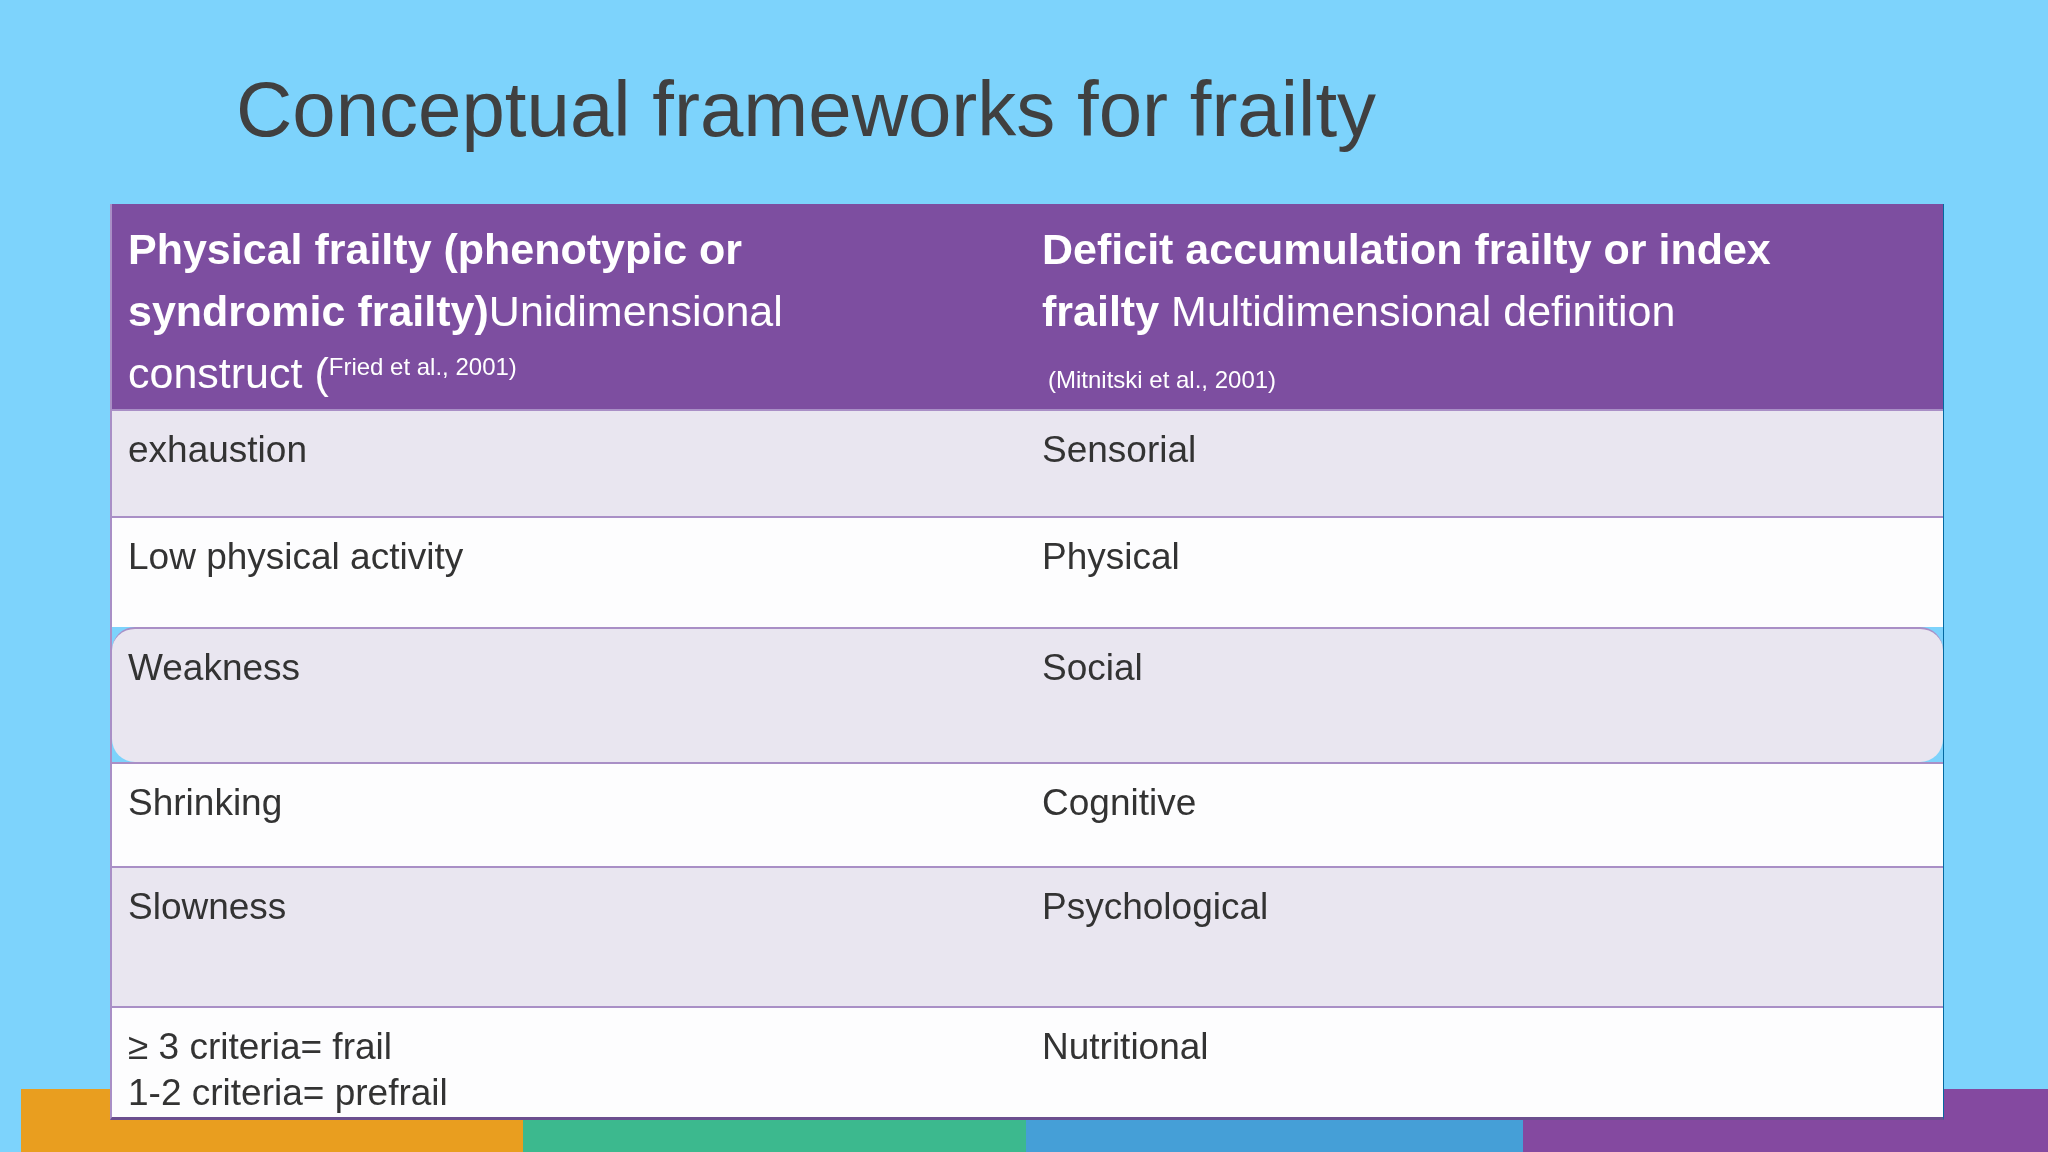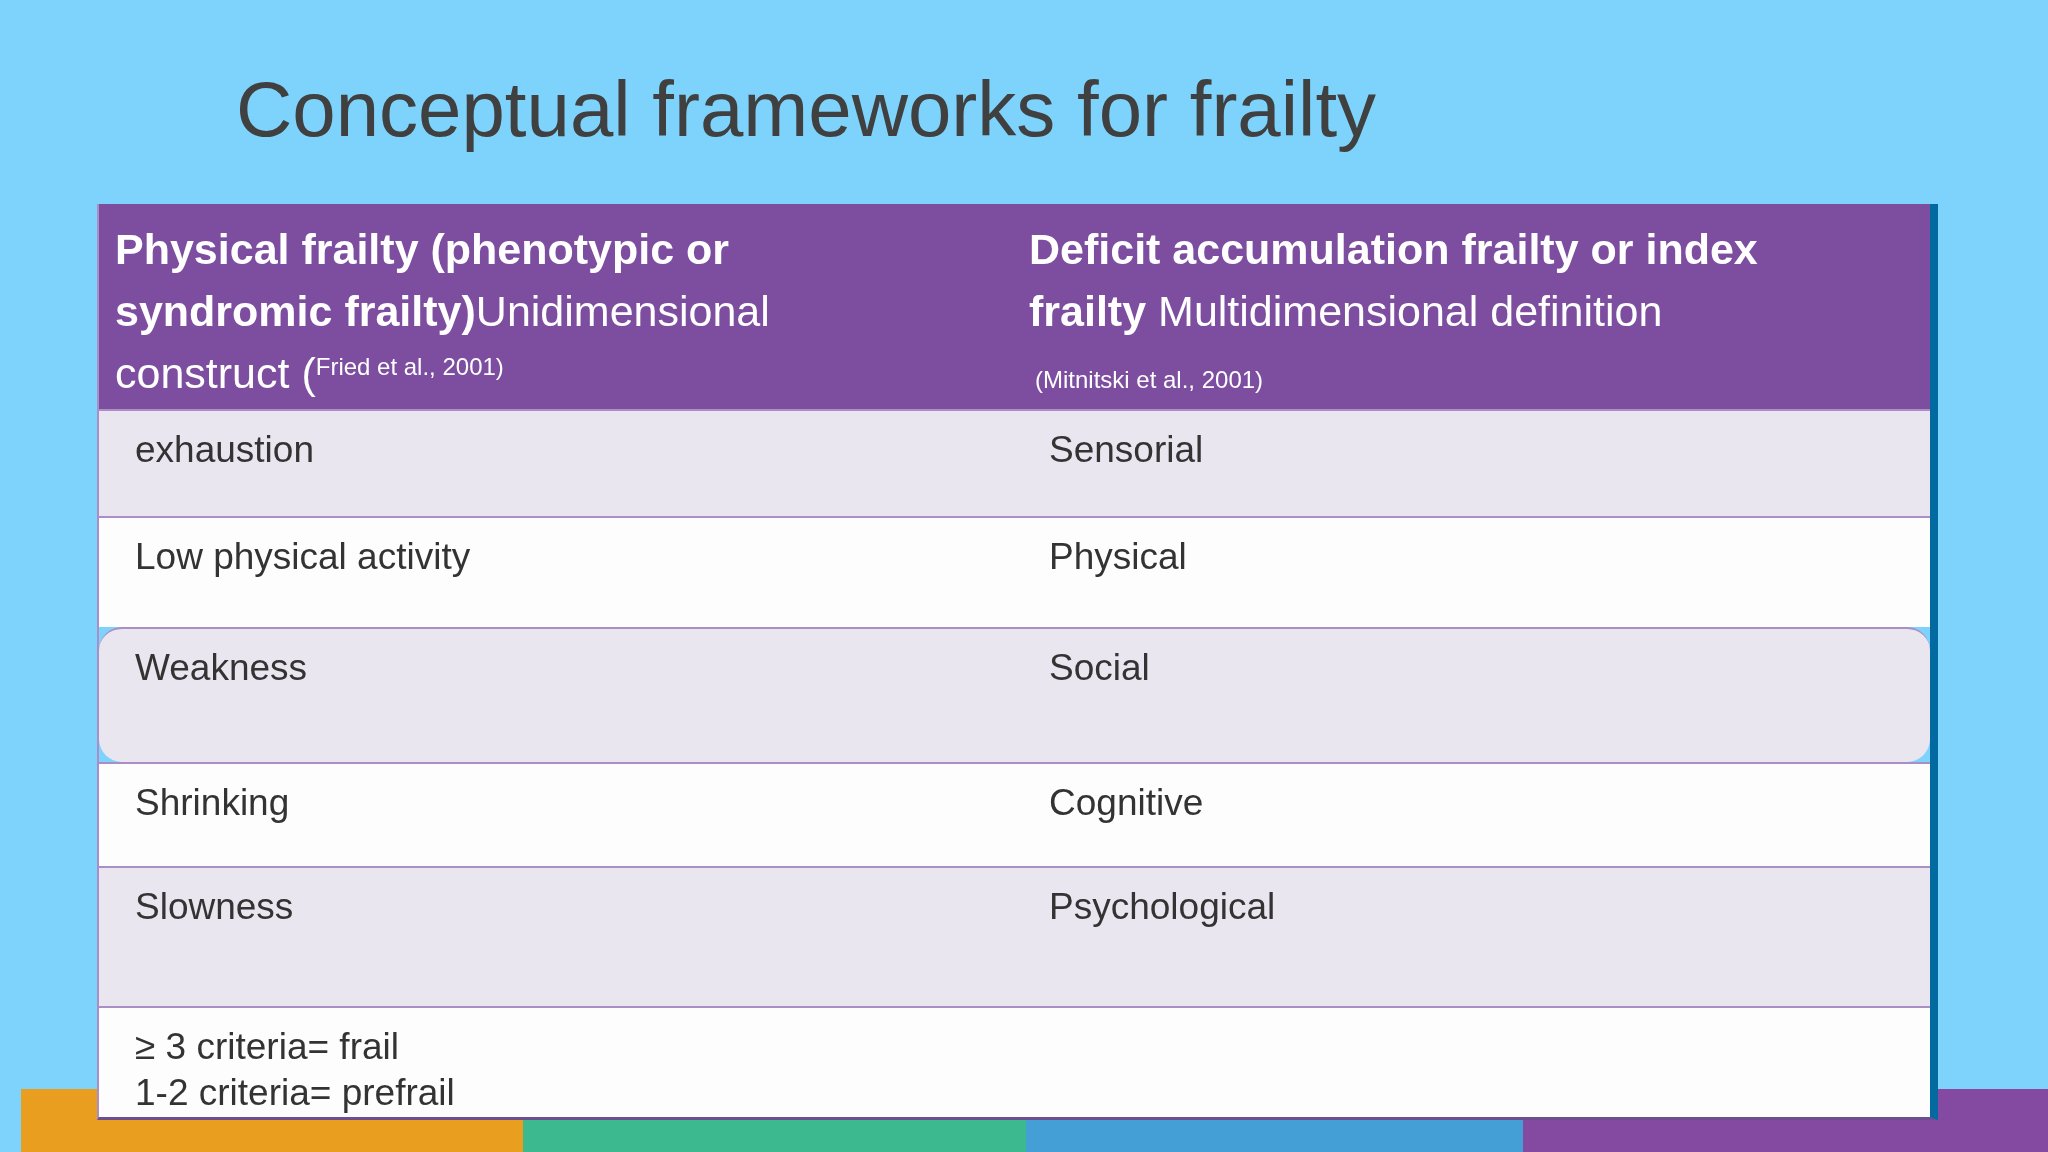--- a/index.html
+++ b/index.html
@@ -19,48 +19,47 @@
     top: 64px;
     font-size: 78px;
     font-weight: 300;
     color: #404040;
     white-space: nowrap;
   }
 
   
   .frailty-table {
     position: absolute;
-    left: 97px;
+    left: 110px;
     top: 204px;
     width: 1831px;
     z-index: 2;
     border-left: 2px solid #A98FC6;
-    border-right: 8px solid #0369a1;
+    border-right: 1px solid #0369a1;
     border-bottom: 3px solid #6B4F8F;
     box-sizing: content-box;
   }
   .t-header {
     display: flex;
     height: 205px;
     box-sizing: border-box;
     color: #ffffff;
   }
   .t-row {
     display: flex;
     box-sizing: border-box;
     border-top: 2px solid #A98FC6;
     overflow: hidden;
-    padding-left: 20px;
   }
   .h1 { height: 107px; }
   .h2 { height: 111px; }
   .h3 { height: 135px; }
   .h4 { height: 104px; }
   .h5 { height: 140px; }
-  .h6 { height: 111px; flex-direction: column; }
+  .h6 { height: 111px; }
 
   .hc1 { width: 920px; padding: 14px 0 0 16px; box-sizing: border-box; }
   .hc2 { flex: 1; padding: 14px 16px 0 10px; box-sizing: border-box; }
   .hline { font-size: 43px; line-height: 62px; white-space: nowrap; }
   .hb { font-weight: 700; }
   .hr { font-weight: 400; }
   .cite { font-size: 24px; font-weight: 400; }
   .cite.sup { position: relative; top: -13px; }
   .hline.cite-line { padding-left: 6px; }
 

